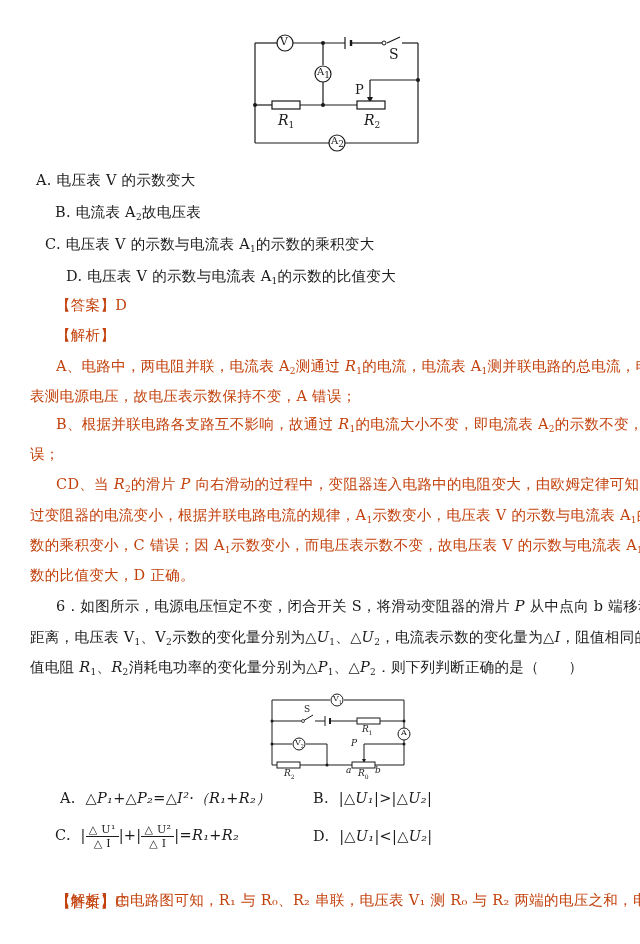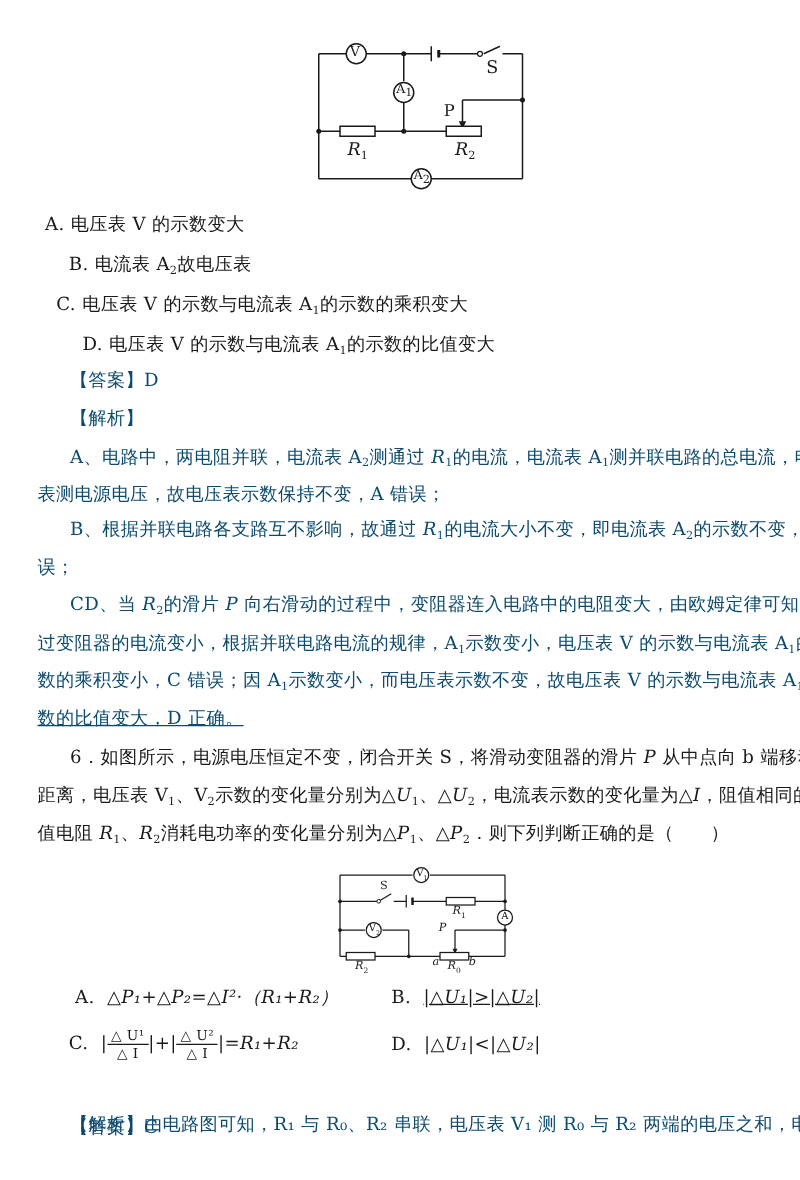--- a/index.html
+++ b/index.html
@@ -1,20 +1,20 @@
 <!DOCTYPE html>
 <html><head>
 <meta charset="utf-8">
 <style>
   html, body { margin: 0; padding: 0; background: #ffffff; }
   body { width: 640px; height: 944px; position: relative; overflow: hidden;
          font-family: "DejaVu Serif", "Liberation Serif", serif; color: #1a1a1a; }
   .abs { position: absolute; }
   .line { position: absolute; font-size: 14.5px; line-height: 20px; white-space: nowrap; letter-spacing: 0.3px; }
-  .red { color: #0c4a6e; }
+  .red { color: #c2410c; }
   .opt { font-size: 14.5px; }
   sub { font-size: 9px; vertical-align: -3px; line-height: 0; }
   i { font-style: italic; }
   .frac { display: inline-block; vertical-align: middle; text-align: center; font-size: 11px; line-height: 13px; }
   .frac .num { border-bottom: 1px solid #1a1a1a; padding: 0 3px; display:block;text-align:right; }
   .frac .den { display:block; }
 </style>
 </head>
 <body>
 
@@ -103,21 +103,21 @@
 
 <div class="line red" style="left:56px; top:474px;">
   <span>CD、当 </span><i>R</i><sub>2</sub><span>的滑片 </span><i>P</i><span> 向右滑动的过程中，变阻器连入电路中的电阻变大，由欧姆定律可知，通</span>
 </div>
 <div class="line red" style="left:30px; top:505px;">
   <span>过变阻器的电流变小，根据并联电路电流的规律，A</span><sub>1</sub><span>示数变小，电压表 V 的示数与电流表 A</span><sub>1</sub><span>的示</span>
 </div>
 <div class="line red" style="left:30px; top:535px;">
   <span>数的乘积变小，C 错误；因 A</span><sub>1</sub><span>示数变小，而电压表示数不变，故电压表 V 的示数与电流表 A</span><sub>1</sub>
 </div>
-<div class="line red" style="left:30px; top:565px;text-decoration:underline;">数的比值变大，D 正确。</div>
+<div class="line red" style="left:30px; top:565px;">数的比值变大，D 正确。</div>
 
 <div class="line" style="left:56px; top:596px;">
   <span>6．如图所示，电源电压恒定不变，闭合开关 S，将滑动变阻器的滑片 </span><i>P</i><span> 从中点向 b 端移动一段</span>
 </div>
 <div class="line" style="left:30px; top:627px;">
   <span>距离，电压表 V</span><sub>1</sub><span>、V</span><sub>2</sub><span>示数的变化量分别为△</span><i>U</i><sub>1</sub><span>、△</span><i>U</i><sub>2</sub><span>，电流表示数的变化量为△</span><i>I</i><span>，阻值相同的定</span>
 </div>
 <div class="line" style="left:30px; top:657px;">
   <span>值电阻 </span><i>R</i><sub>1</sub><span>、</span><i>R</i><sub>2</sub><span>消耗电功率的变化量分别为△</span><i>P</i><sub>1</sub><span>、△</span><i>P</i><sub>2</sub><span>．则下列判断正确的是（　　）</span>
 </div>
@@ -179,21 +179,21 @@
   <span class="abs" style="left:96px; top:80px; font-size:9px;"><i>R</i><sub style="font-size:6px;">0</sub></span>
   <i class="abs" style="left:89px; top:50px; font-size:9px;">P</i>
   <i class="abs" style="left:84px; top:77px; font-size:9px;">a</i>
   <i class="abs" style="left:113px; top:77px; font-size:9px;">b</i>
 </div>
 
 <div class="line opt" style="left:60px; top:788px;">
   <span>A.</span>&nbsp;&nbsp;<span style="font-style:italic;">△P₁+△P₂=△I²·（R₁+R₂）</span>
 </div>
 <div class="line opt" style="left:313px; top:788px;">
-  <span>B.</span>&nbsp;&nbsp;<span style="font-style:italic;text-decoration:underline;">|△U₁|&gt;|△U₂|</span>
+  <span>B.</span>&nbsp;&nbsp;<span style="font-style:italic;">|△U₁|&gt;|△U₂|</span>
 </div>
 <div class="line opt" style="left:55px; top:818px; line-height:34px;">
   <span>C.</span>&nbsp;&nbsp;|<span class="frac"><span class="num">△ U¹</span><span class="den">△ I</span></span>|+|<span class="frac"><span class="num">△ U²</span><span class="den">△ I</span></span>|<span style="font-style:italic;">=R₁+R₂</span>
 </div>
 <div class="line opt" style="left:313px; top:826px;">
   <span>D.</span>&nbsp;&nbsp;<span style="font-style:italic;">|△U₁|&lt;|△U₂|</span>
 </div>
 
 <div class="line red" style="left:56px; top:892px;">
   <span>【答案】</span><span>C</span>

